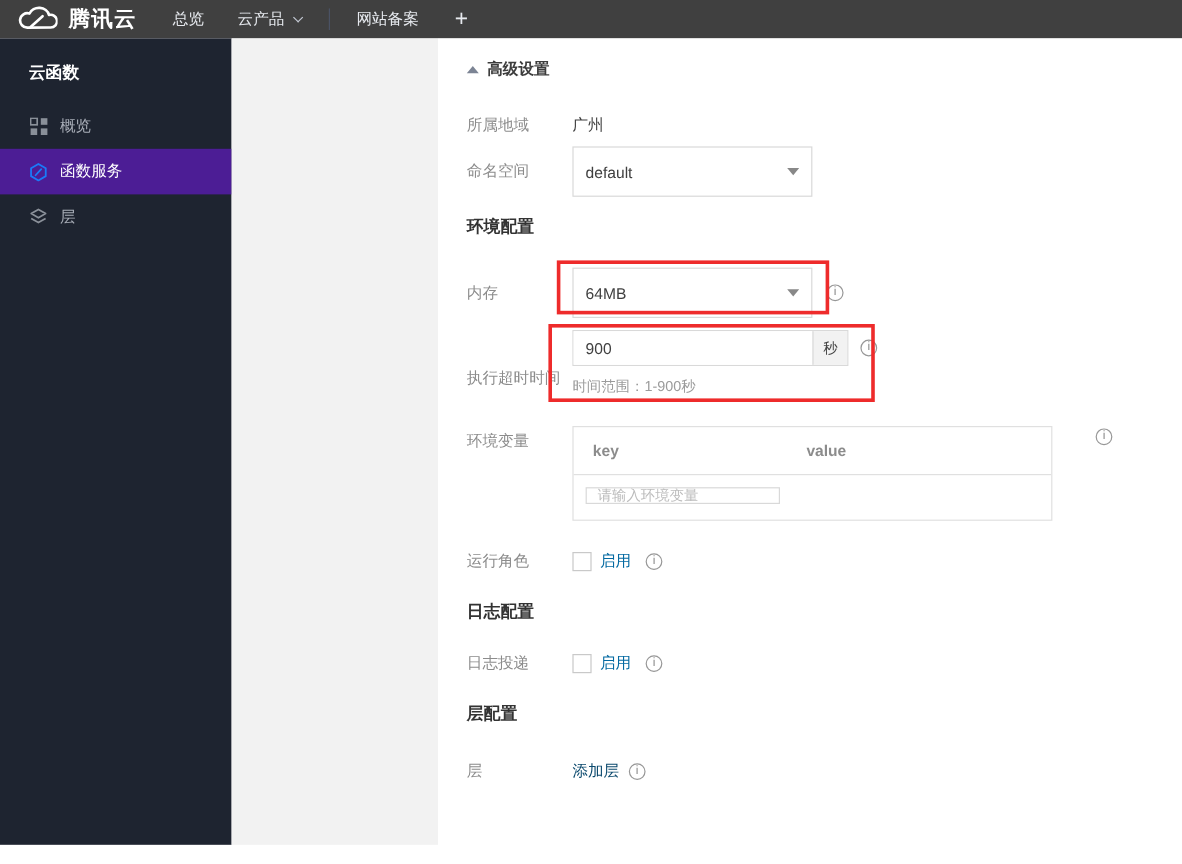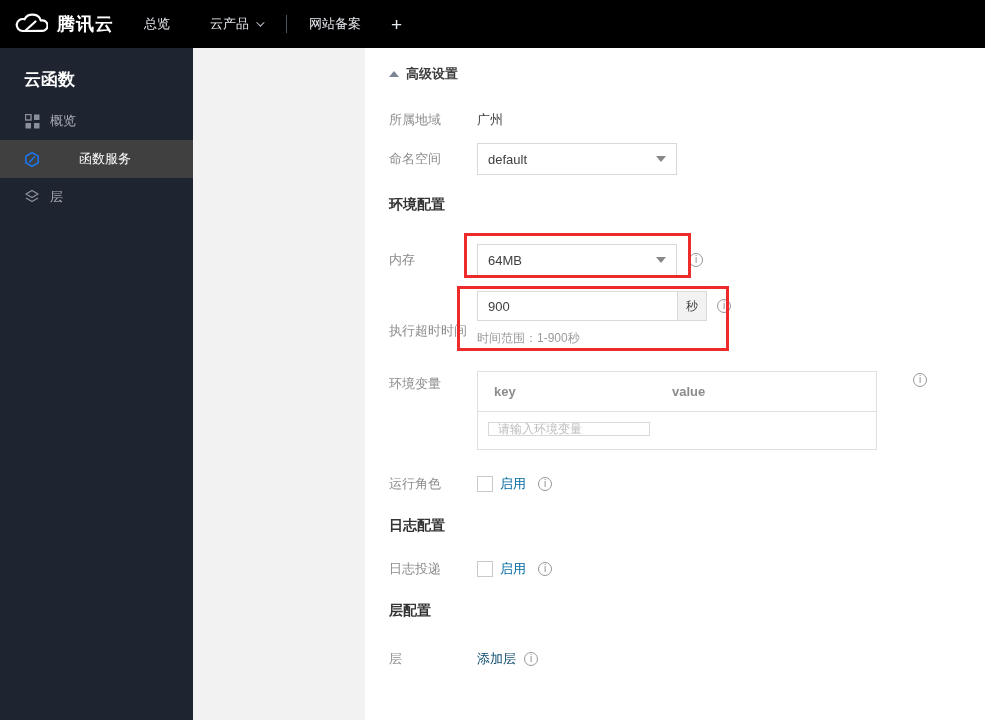--- a/index.html
+++ b/index.html
@@ -1,38 +1,38 @@
 <!DOCTYPE html>
 <html><head>
 <meta charset="utf-8">
 <style>
   * { margin:0; padding:0; box-sizing:border-box; }
   html,body { width:985px; height:720px; overflow:hidden; }
   body { font-family:"Liberation Sans","DejaVu Sans",sans-serif; background:#fff; font-size:13px; color:#404040; }
 
   
-  .topnav { height:48px; background:#000000; display:flex; align-items:center; padding-left:14px; }
+  .topnav { height:32px; background:#404040; display:flex; align-items:center; padding-left:14px; }
   .logo { display:flex; align-items:center; cursor:pointer; }
   .logo svg { display:block; }
   .brand { color:#ffffff; font-size:18px; font-weight:bold; margin-left:9px; letter-spacing:1px; }
   .nav-link { color:#e6e9ee; font-size:13px; cursor:pointer; display:flex; align-items:center; }
   .nav-link.overview { margin-left:30px; }
-  .nav-link.products { margin-left:40px; }
+  .nav-link.products { margin-left:28px; }
   .nav-caret { width:6px; height:6px; border-right:1px solid #c3c9d4; border-bottom:1px solid #c3c9d4; transform:rotate(45deg) translateY(-2px); margin-left:7px; }
   .nav-divider { width:1px; height:18px; background:#4a5264; margin:0 22px 0 24px; }
   .nav-plus { color:#e6e9ee; font-size:19px; font-weight:300; margin-left:30px; cursor:pointer; line-height:1; }
 
   
   .app-body { display:flex; height:672px; }
   .sidebar { width:193px; background:#1e2430; flex-shrink:0; }
-  .sidebar-title { color:#ffffff; font-size:17px; font-weight:bold; margin:20px 0 0 24px; height:22px; }
+  .sidebar-title { color:#ffffff; font-size:14px; font-weight:bold; margin:20px 0 0 24px; height:22px; }
   .side-menu { margin-top:12px; }
   .side-item { height:38px; display:flex; align-items:center; padding-left:24px; cursor:pointer; color:#a9aeb8; font-size:13px; }
   .side-item .icn { width:16px; height:16px; margin-right:10px; display:flex; align-items:center; justify-content:center; }
-  .side-item.active { background:#404040; color:#ffffff;gap:29px; }
+  .side-item.active { background:#4c1d95; color:#ffffff; }
 
   .graypanel { width:172px; background:#f2f2f2; flex-shrink:0; }
 
   .main { flex:1; background:#ffffff; padding:18px 0 0 24px; position:relative; }
 
   
   .adv-toggle { display:flex; align-items:center; height:16px; cursor:pointer; }
   .tri-up { width:0; height:0; border-left:5px solid transparent; border-right:5px solid transparent; border-bottom:6px solid #7c8494; margin-right:7px; }
   .adv-label { font-size:13px; font-weight:bold; color:#3d3d3d; }
 
@@ -46,21 +46,21 @@
   .row-memory { margin-top:31px; height:30px; }
   .row-timeout { margin-top:16px; align-items:flex-end; }
   .row-envvars { margin-top:25px; align-items:flex-start; }
   .sec-perm { margin-top:25px; }
   .row-role { margin-top:25px; height:18px; }
   .sec-log { margin-top:24px; }
   .row-logdel { margin-top:25px; height:18px; }
   .sec-layer { margin-top:24px; }
   .row-layer { margin-top:30px; height:18px; }
 
-  .selectbox { width:200px; height:32px; border:1px solid #d9d9d9; background:#fff; display:flex; align-items:center; padding:0 10px; cursor:pointer; position:relative; }
+  .selectbox { width:200px; height:42px; border:1px solid #d9d9d9; background:#fff; display:flex; align-items:center; padding:0 10px; cursor:pointer; position:relative; }
   .selectbox .sel-text { font-size:13px; color:#404040; flex:1; }
   .tri-down { width:0; height:0; border-left:5px solid transparent; border-right:5px solid transparent; border-top:6px solid #888; }
 
   .input-group { display:flex; height:30px; border:1px solid #d9d9d9; background:#fff; width:230px; }
   .txt-input { border:none; outline:none; width:200px; height:28px; padding:0 10px; font-size:13px; color:#404040; font-family:inherit; }
   .input-suffix { width:29px; background:#f2f2f2; border-left:1px solid #d9d9d9; display:flex; align-items:center; justify-content:center; font-size:12px; color:#444; }
 
   .hint { margin-top:9px; font-size:12px; color:#9b9b9b; height:16px; }
 
   .info-i { width:14px; height:14px; border:1px solid #979797; border-radius:50%; color:#8a8a8a; font-size:10px; line-height:12px; text-align:center; flex-shrink:0; cursor:pointer; font-style:normal; }

